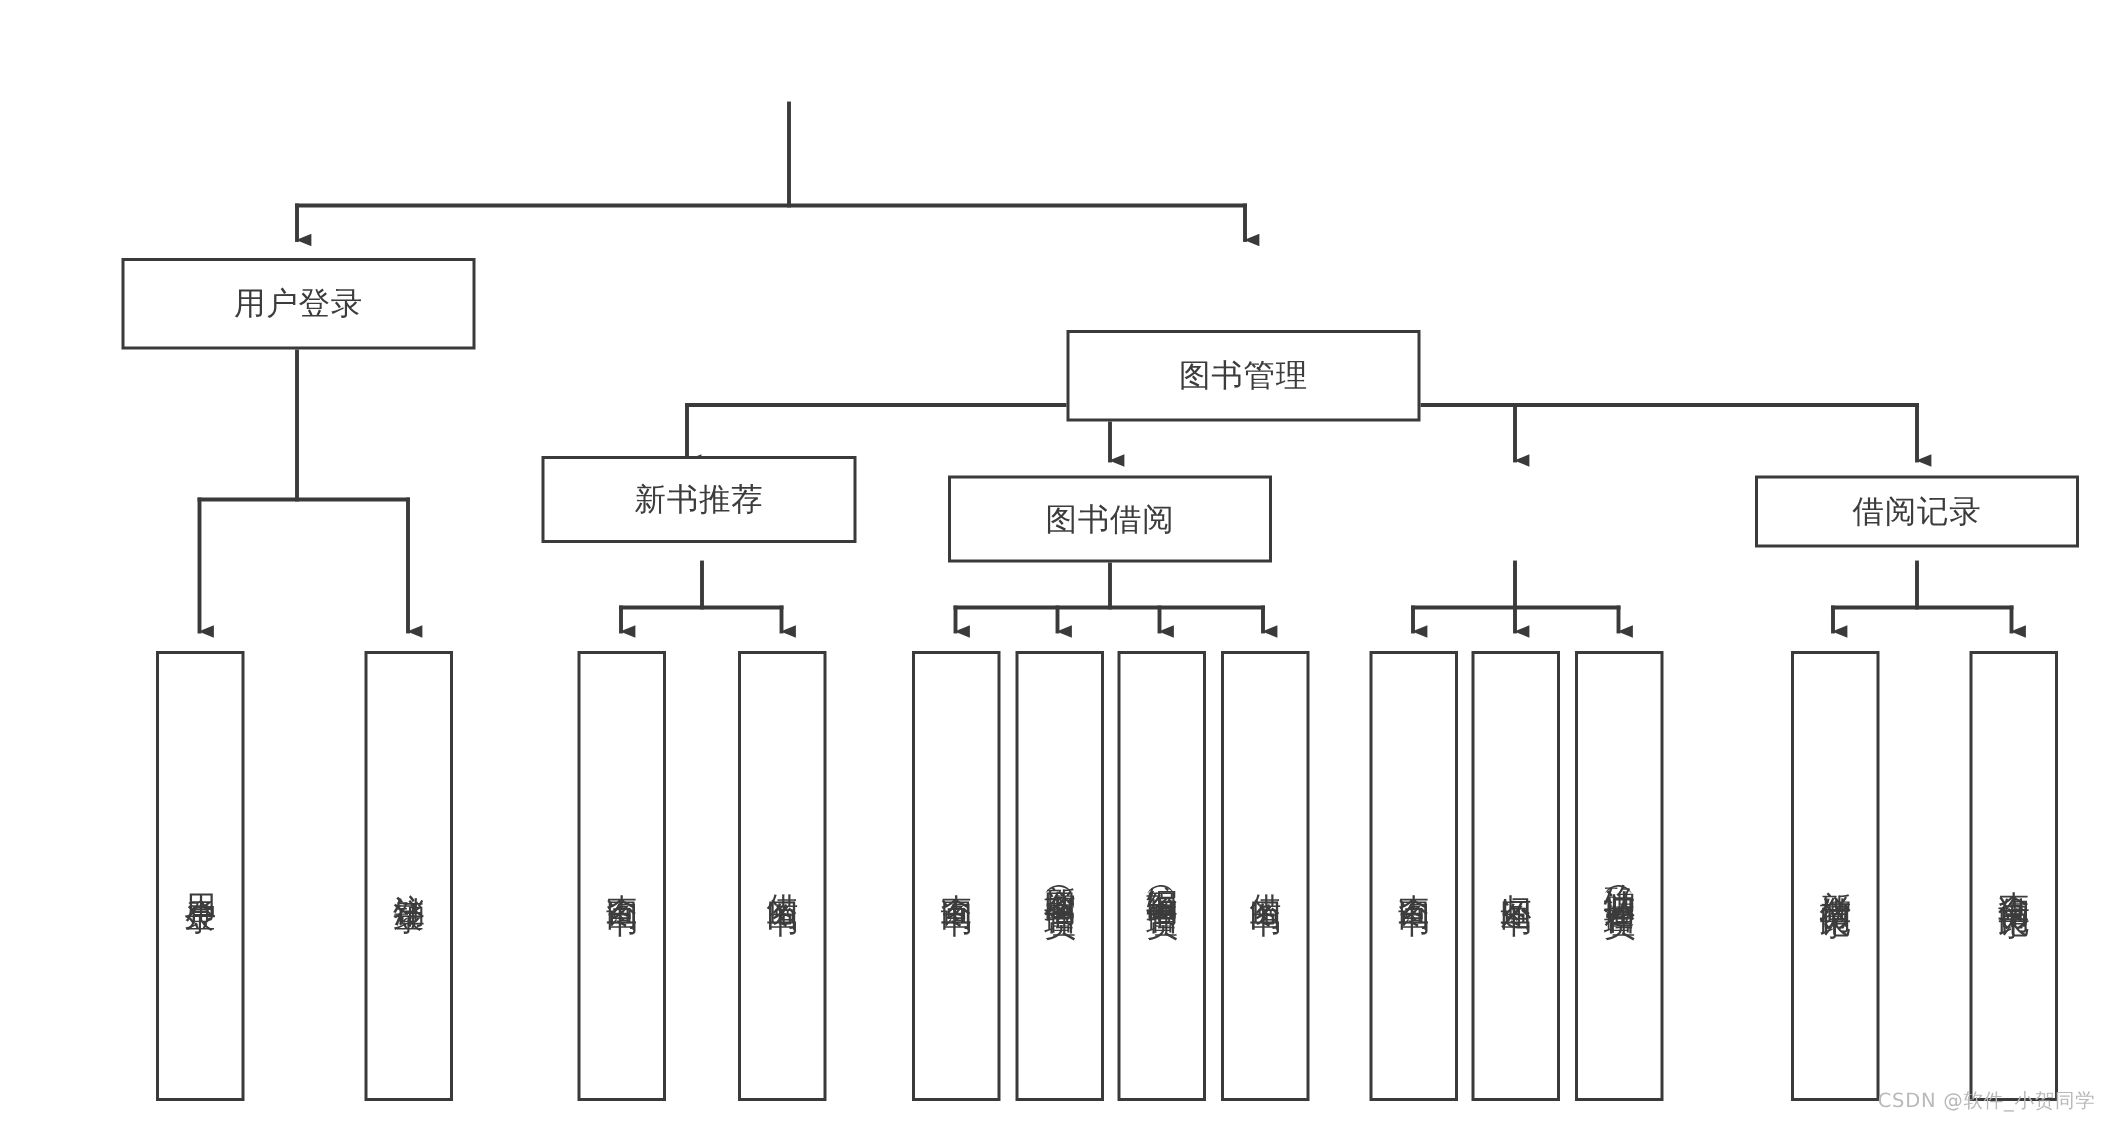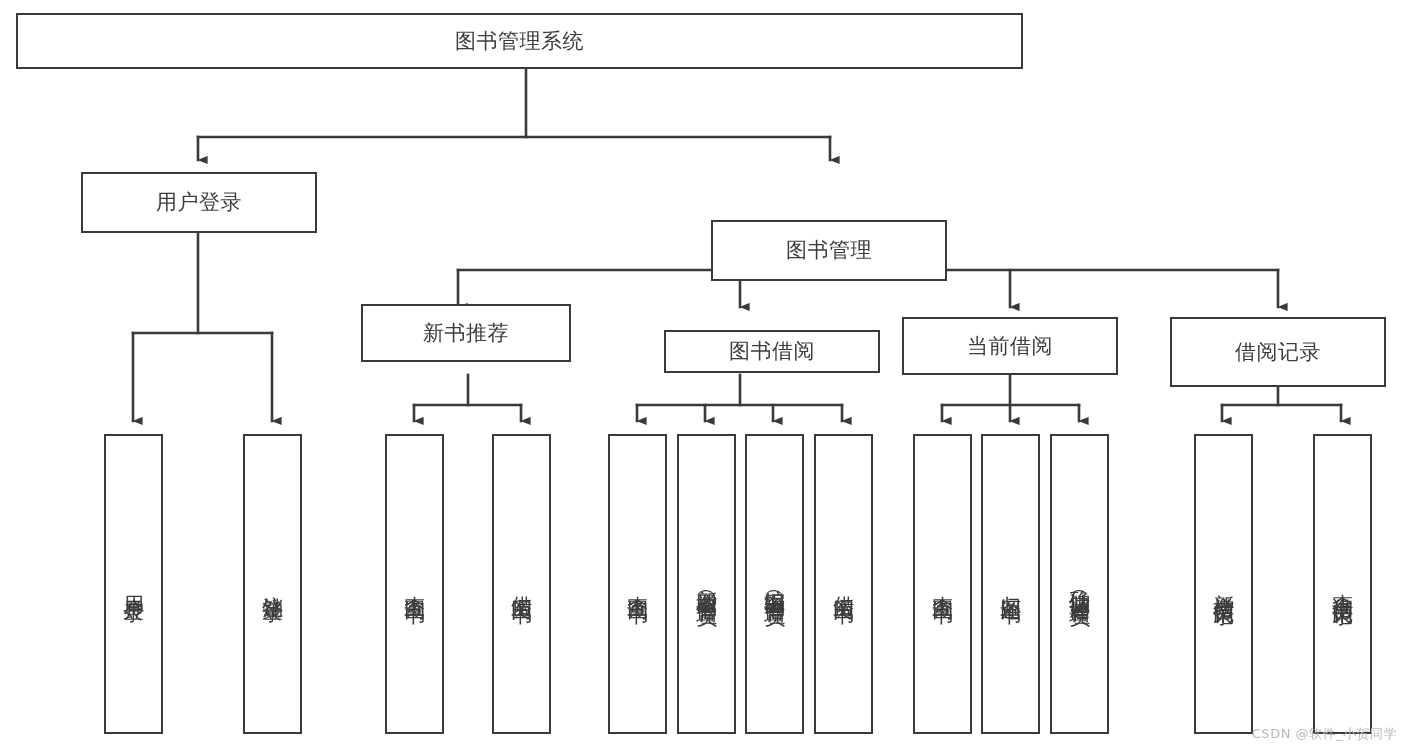--- a/index.html
+++ b/index.html
@@ -130,45 +130,39 @@
       <path d="M1010,405 L1010,421" marker-end="url(#arrow)"></path>
       <path d="M1079,405 L1079,421" marker-end="url(#arrow)"></path>
 
       <path d="M1278,375 L1278,405"></path>
       <path d="M1222,405 L1341,405"></path>
       <path d="M1222,405 L1222,421" marker-end="url(#arrow)"></path>
       <path d="M1341,405 L1341,421" marker-end="url(#arrow)"></path>
     </g>
   </svg>
 
-  <div class="node horiz root" style="left:16px; top:13px; width:1007px; height:56px;">
-    <span class="label">图书管理系统</span>
-  </div>
 
   <div class="node horiz" style="left:81px; top:172px; width:236px; height:61px;">
     <span class="label">用户登录</span>
   </div>
 
   <div class="node horiz" style="left:711px; top:172px; width:236px; height:61px;margin-top:48px;">
     <span class="label">图书管理</span>
   </div>
 
   <div class="node horiz" style="left:361px; top:304px; width:210px; height:58px;">
     <span class="label">新书推荐</span>
   </div>
 
-  <div class="node horiz" style="left:632px; top:330px; width:216px; height:43px;margin-left:32px;">
+  <div class="node horiz" style="left:632px; top:317px; width:216px; height:58px;">
     <span class="label">图书借阅</span>
   </div>
 
-  <div class="node horiz" style="left:902px; top:317px; width:216px; height:58px;">
-    <span class="label">当前借阅</span>
-  </div>
-
-  <div class="node horiz" style="left:1170px; top:317px; width:216px; height:70px;text-align:center;">
+
+  <div class="node horiz" style="left:1170px; top:317px; width:216px; height:48px;text-align:center;">
     <span class="label">借阅记录</span>
   </div>
 
   <div class="node vert" style="left:104px; top:434px; width:59px; height:300px;">
     <span class="label">用户登录</span>
   </div>
 
   <div class="node vert" style="left:243px; top:434px; width:59px; height:300px;">
     <span class="label">注销登录</span>
   </div>

